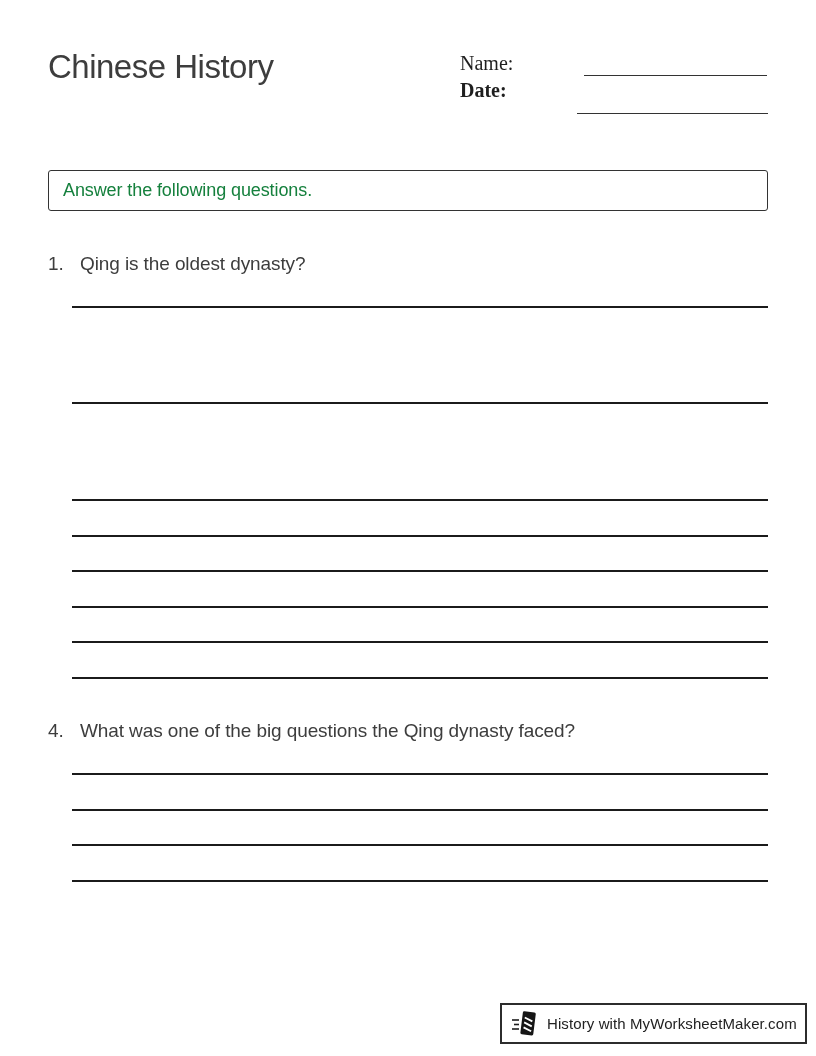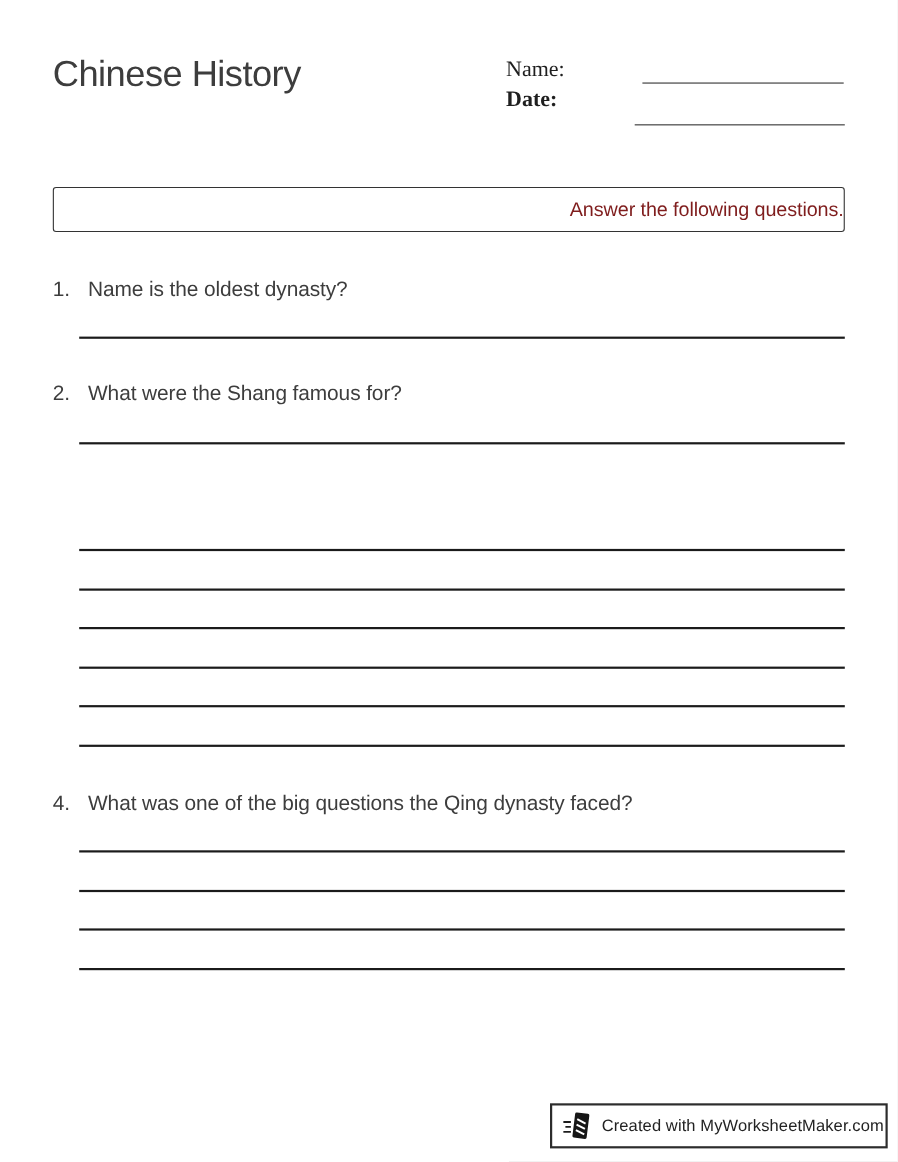--- a/index.html
+++ b/index.html
@@ -26,21 +26,21 @@
   }
   .hdr-label.name{ left:460px; top:51px; }
   .hdr-label.date{ left:460px; top:78px;font-weight:bold; }
   .hdr-line{ position:absolute; border-top:1.5px solid var(--border); }
   .hdr-line.name{ left:584px; top:75px; width:183px; }
   .hdr-line.date{ left:577px; top:113px; width:191px; }
   .instruction-box{
     position:absolute; left:48px; top:170px; width:720px; height:41px;
     box-sizing:border-box; border:1.5px solid var(--border); border-radius:3px;
     display:flex; align-items:center; padding-left:14px;
-    font-size:18px; color:#7f1d1d; letter-spacing:-0.1px;justify-content:flex-end;
+    font-size:18px; color:#15803d; letter-spacing:-0.1px;
   }
   .question{
     position:absolute; left:48px; width:720px;
     font-size:19px; line-height:26px; color:var(--text); letter-spacing:-0.1px;
   }
   .q-num{ display:inline-block; width:32px; }
   .answer-lines{ position:absolute; left:72px; width:696px; }
   .answer-line{ border-top:2px solid var(--line); height:0; }
   .answer-line + .answer-line{ margin-top:33.5px; }
   .footer-box{
@@ -63,29 +63,26 @@
   <div class="hdr-line name"></div>
 
   <div class="hdr-label date">Date:</div>
   <div class="hdr-line date"></div>
 
   <div class="instruction-box">
     <span>Answer the following questions.</span>
   </div>
 
   <div class="question" style="top:251px">
-    <span class="q-num">1.</span><span class="q-text">Name is the oldest dynasty?</span>
+    <span class="q-num">1.</span><span class="q-text">Qing is the oldest dynasty?</span>
   </div>
   <div class="answer-lines" style="top:306px">
       <div class="answer-line"></div>
     </div>
 
-  <div class="question" style="top:346px">
-    <span class="q-num">2.</span><span class="q-text">What were the Shang famous for?</span>
-  </div>
   <div class="answer-lines" style="top:402px">
       <div class="answer-line"></div>
     </div>
 
   <div class="answer-lines" style="top:499px">
       <div class="answer-line"></div>
       <div class="answer-line"></div>
       <div class="answer-line"></div>
       <div class="answer-line"></div>
       <div class="answer-line"></div>
@@ -113,16 +110,16 @@
         <g transform="rotate(7 17 15)">
           <rect x="9.5" y="3" width="13" height="23" rx="1.5" fill="#161616"></rect>
           <g stroke="#ffffff" stroke-width="1.8">
             <line x1="12" y1="9" x2="20" y2="12"></line>
             <line x1="12" y1="14" x2="20" y2="17"></line>
             <line x1="12" y1="19" x2="20" y2="22"></line>
           </g>
         </g>
       </svg>
     </span>
-    <span class="footer-text">Created with MyWorksheetMaker.com</span>
+    <span class="footer-text">History with MyWorksheetMaker.com</span>
   </div>
 
 </div>
 
 </body></html>

